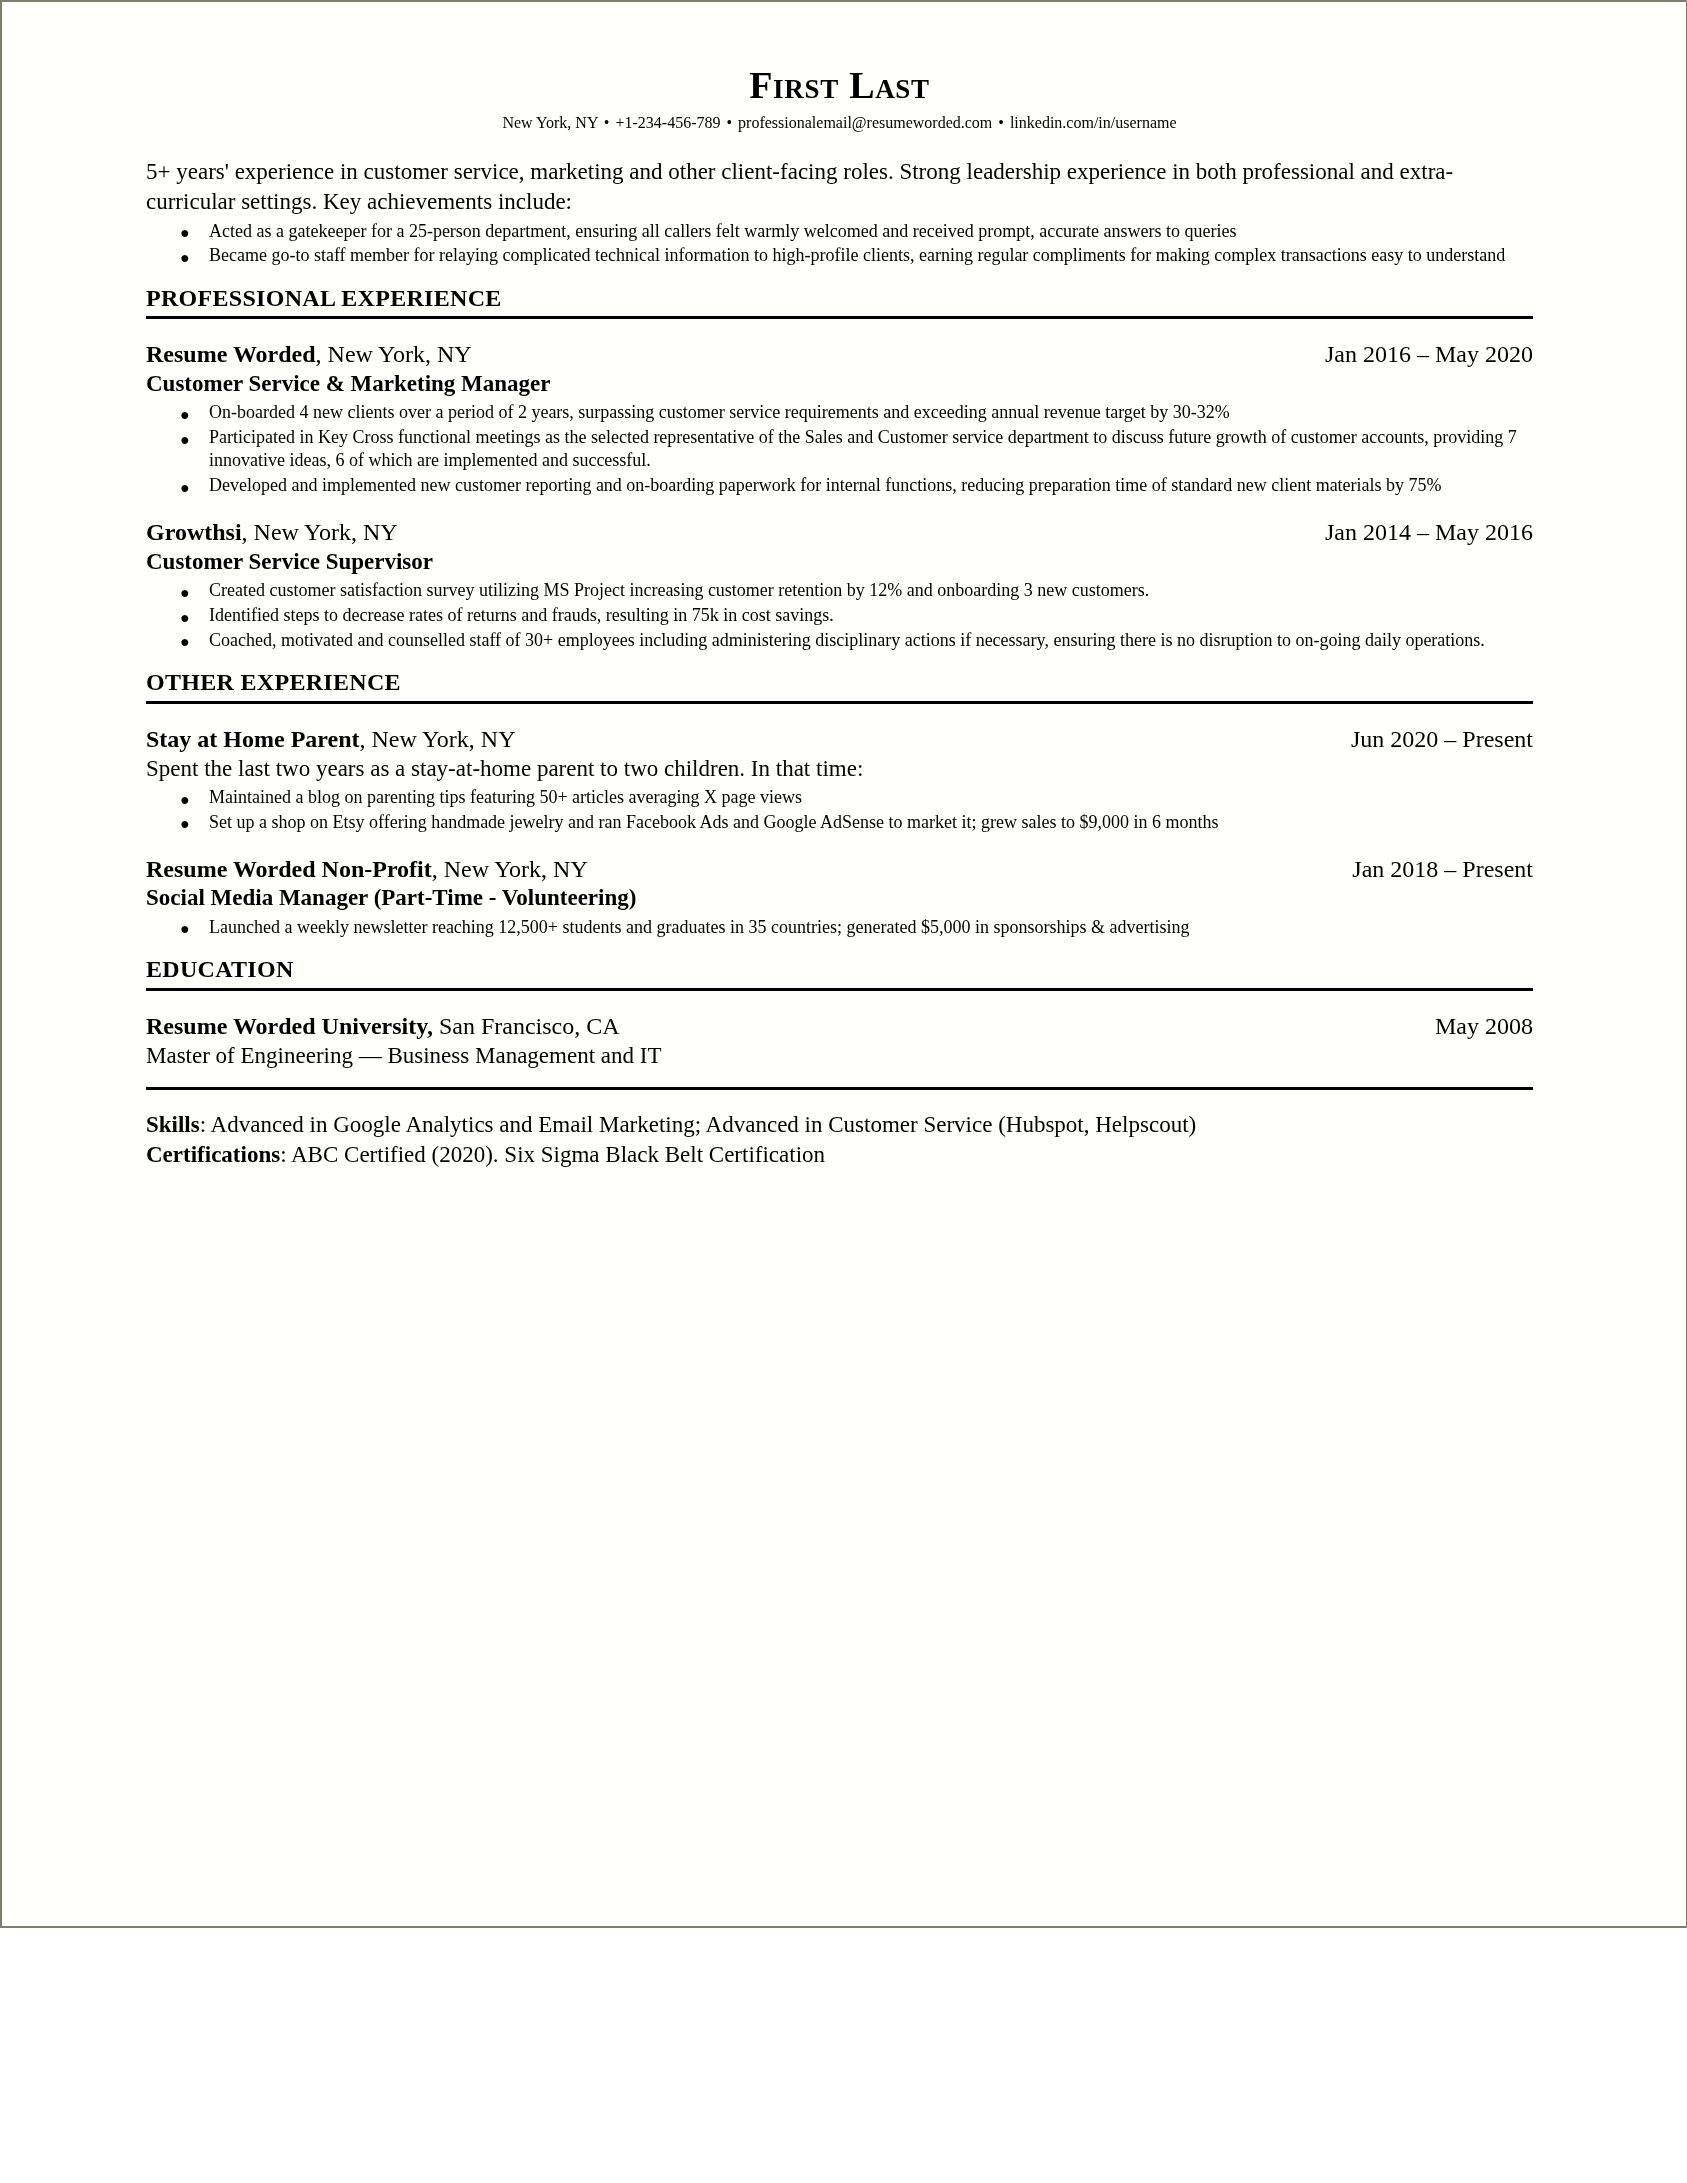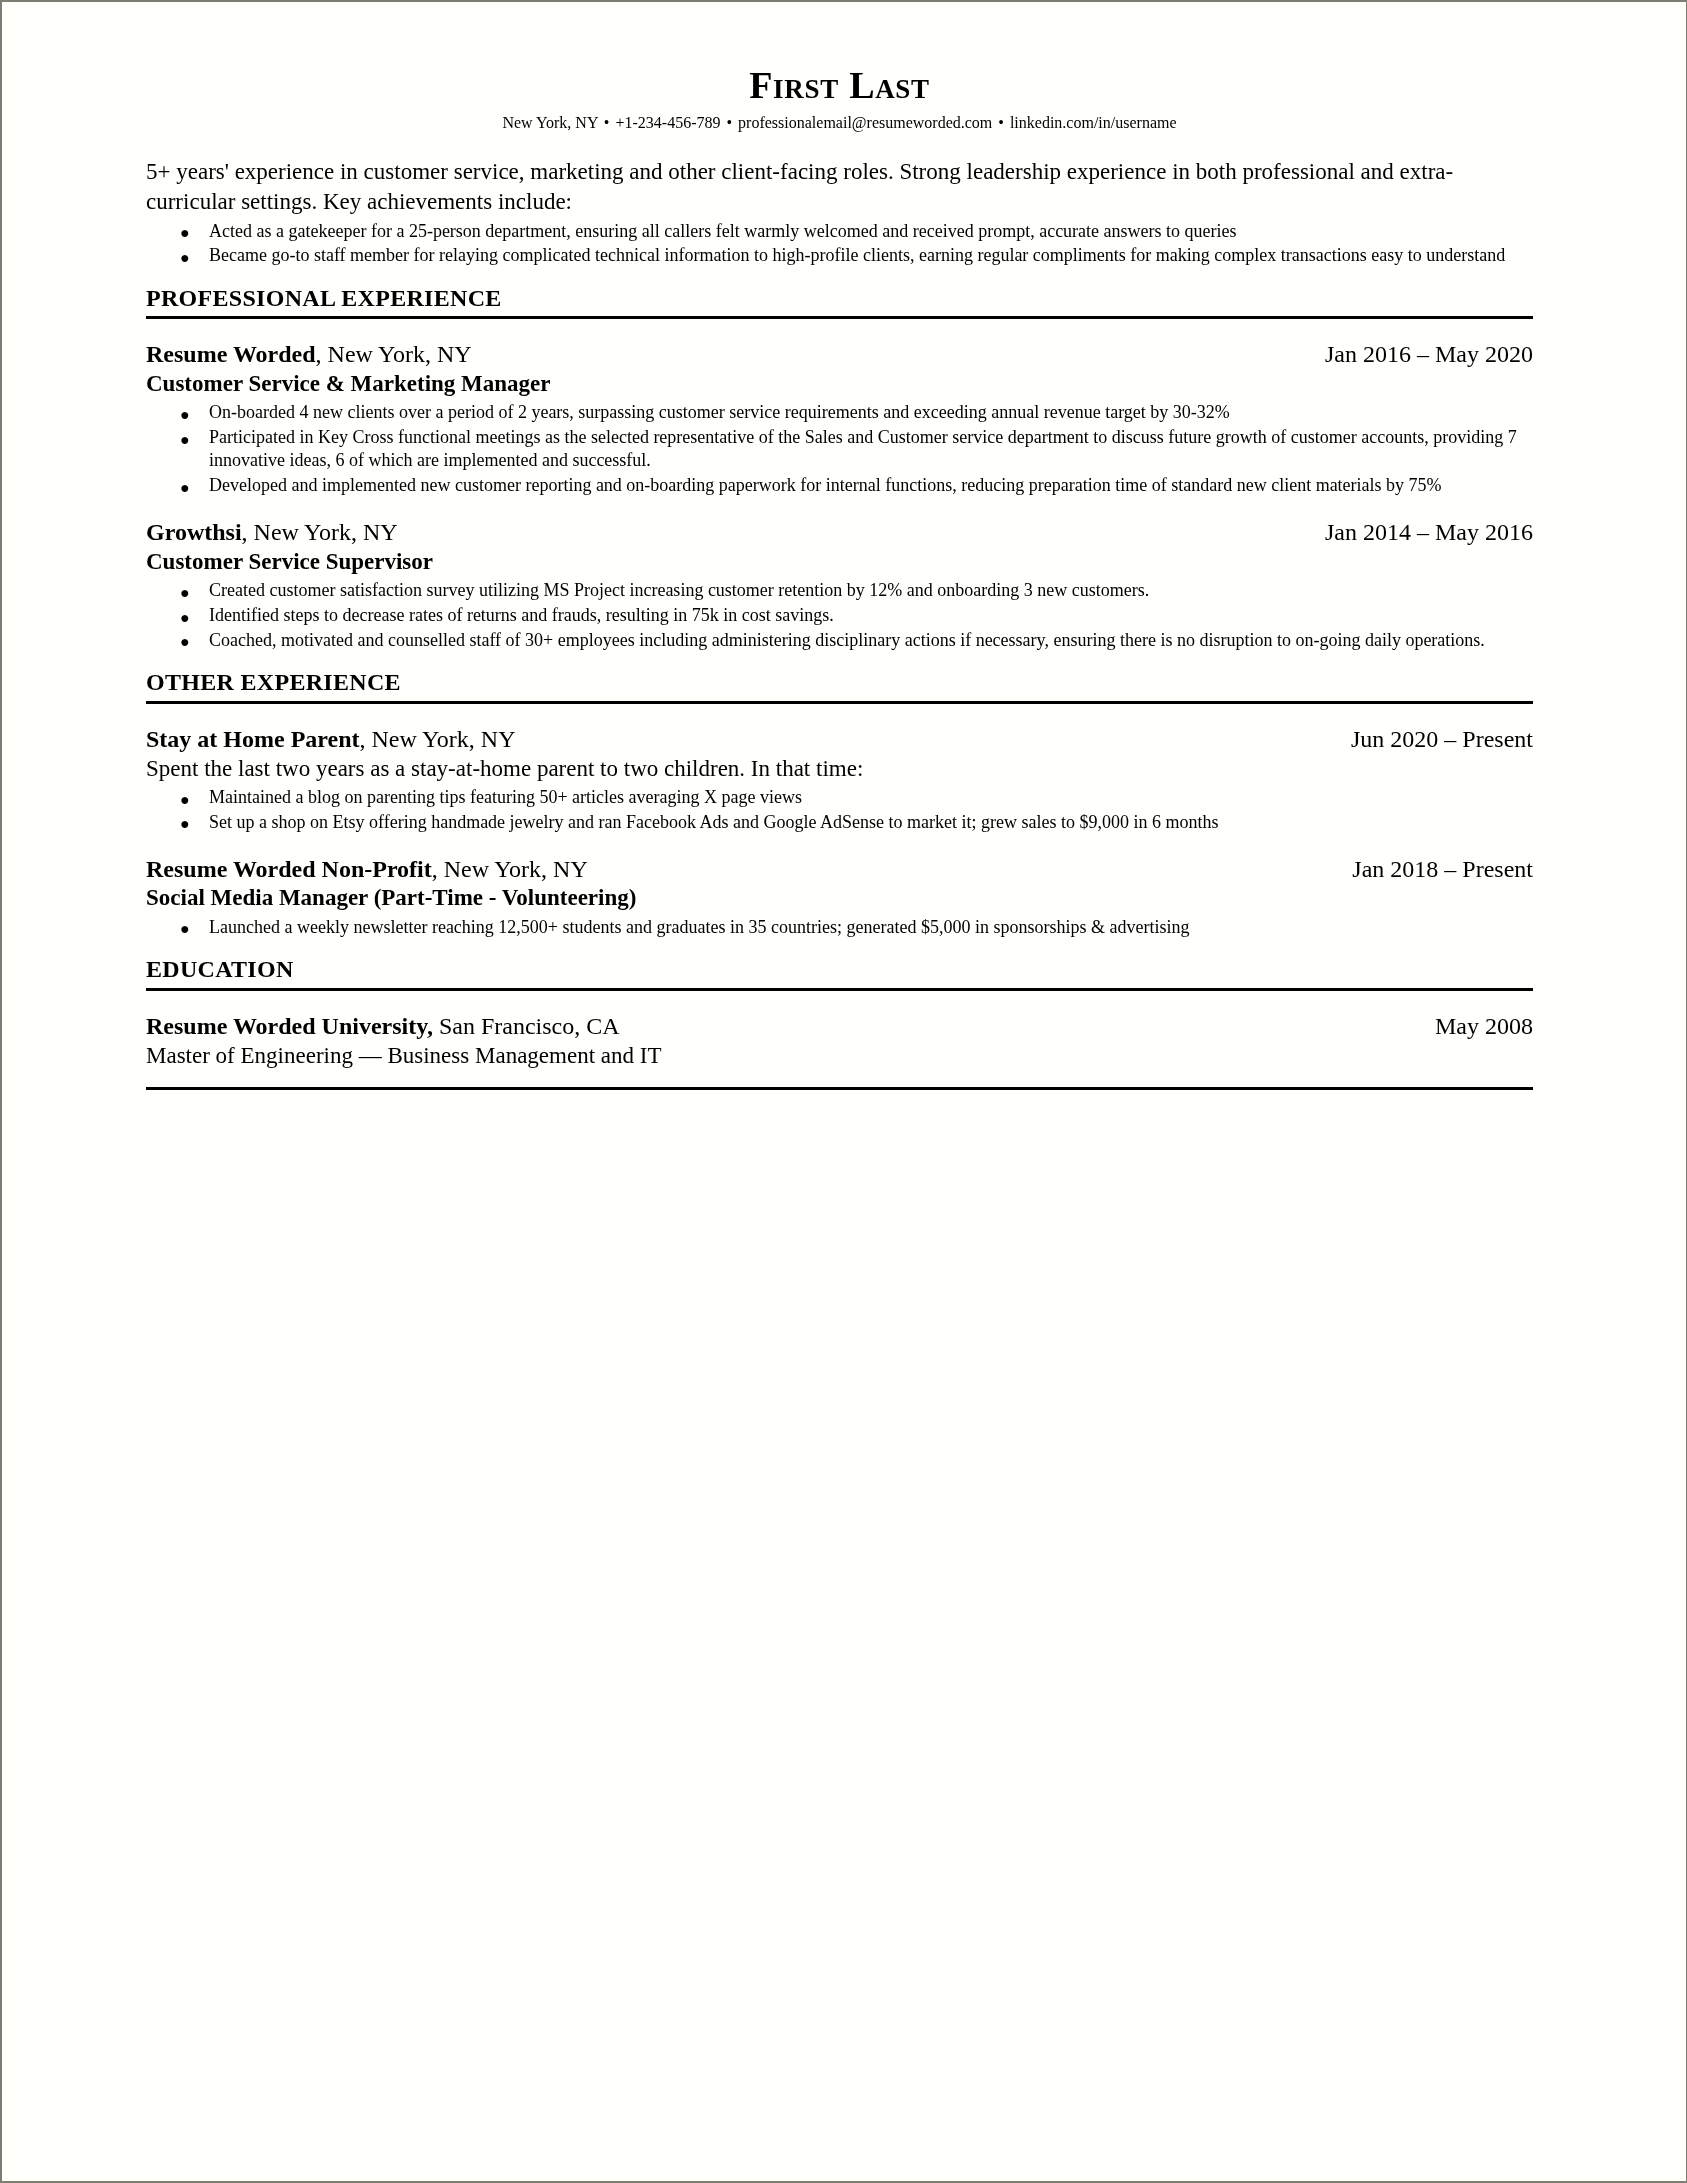--- a/index.html
+++ b/index.html
@@ -9,21 +9,21 @@
     background: #ffffff;
   }
   body {
     font-family: "Liberation Serif", "DejaVu Serif", serif;
     color: #000000;
   }
 
   .page {
     position: relative;
     width: 1688px;
-    height: 2183px;
+    height: 1928px;
     box-sizing: border-box;
     background: #ffffff;
     border: 2px solid #7d7d72;
     overflow: hidden;
   }
 
   .sheet {
     position: absolute;
     left: 0; top: 0; right: 0; bottom: 0;
     background: #fffffc;
@@ -240,17 +240,25 @@
           </div>
           <div class="entry-date">May 2008</div>
         </div>
         <div class="edu-detail">Master of Engineering — Business Management and IT</div>
       </div>
     </div>
 
     <div class="section">
       <hr class="rule">
 
+      <div class="entry">
+        <p class="skill-line">
+          <b>Skills</b><span>: Advanced in Google Analytics and Email Marketing; Advanced in Customer Service (Hubspot, Helpscout)</span>
+        </p>
+        <p class="skill-line">
+          <b>Certifications</b><span>: ABC Certified (2020). Six Sigma Black Belt Certification</span>
+        </p>
+      </div>
     </div>
 
   </div>
 </div>
 
 
 </body></html>

